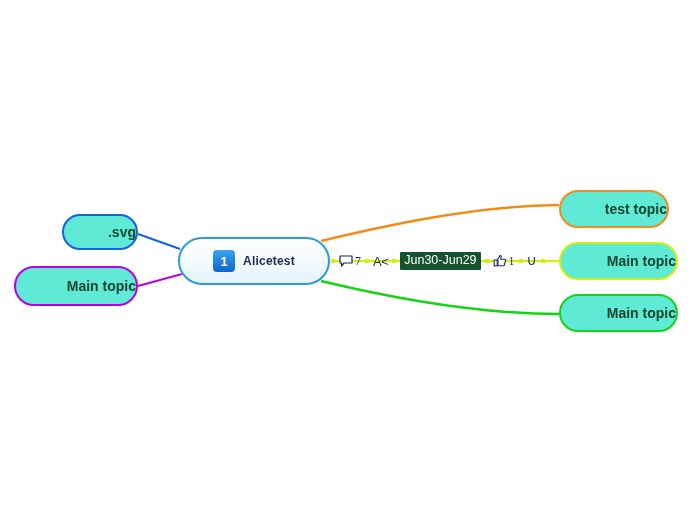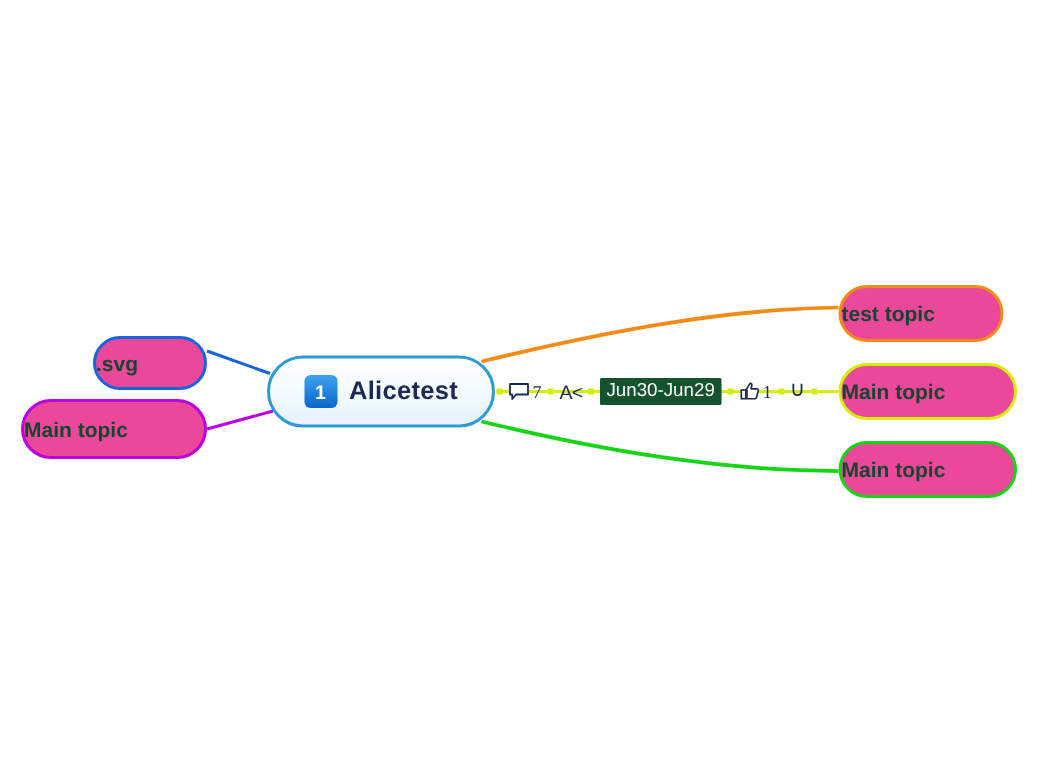--- a/index.html
+++ b/index.html
@@ -24,34 +24,34 @@
     width: 696px;
     height: 520px;
     pointer-events: none;
   }
 
   .node {
     position: absolute;
     box-sizing: border-box;
     display: flex;
     align-items: center;
-    justify-content: flex-start;
-    background: #ec4899;
+    justify-content: flex-end;
+    background: #5eead4;
     border-style: solid;
     border-width: 2px;
     border-radius: 999px;
     color: #14452f;
     font-weight: bold;
     font-size: 14px;
     white-space: nowrap;
   }
 
   .node-svg {
     left: 62px;
-    top: 224px;
+    top: 214px;
     width: 76px;
     height: 36px;
     border-color: #1463e0;
   }
   .node-left-main {
     left: 14px;
     top: 266px;
     width: 124px;
     height: 40px;
     border-color: #ba00e0;
@@ -88,21 +88,21 @@
     display: flex;
     align-items: center;
     justify-content: center;
     gap: 8px;
     border: 2px solid #2e9bd6;
     border-radius: 999px;
     background: linear-gradient(180deg, #ffffff 0%, #f4fbff 45%, #e4f3fd 100%);
   }
   .central-label {
     color: #1b2a54;
-    font-size: 17px;
+    font-size: 12px;
     font-weight: bold;
     letter-spacing: 0.2px;
     white-space: nowrap;
   }
   .badge-num {
     width: 22px;
     height: 22px;
     border-radius: 4px;
     background: linear-gradient(180deg, #3da2f0 0%, #0a66cc 100%);
     color: #ffffff;

